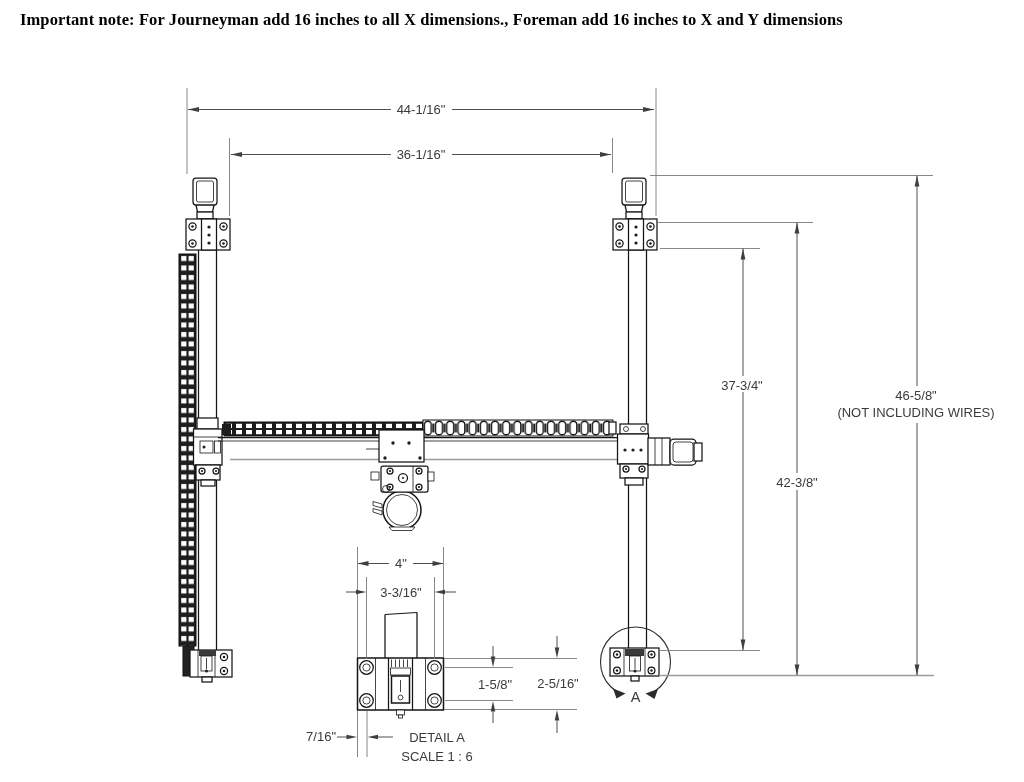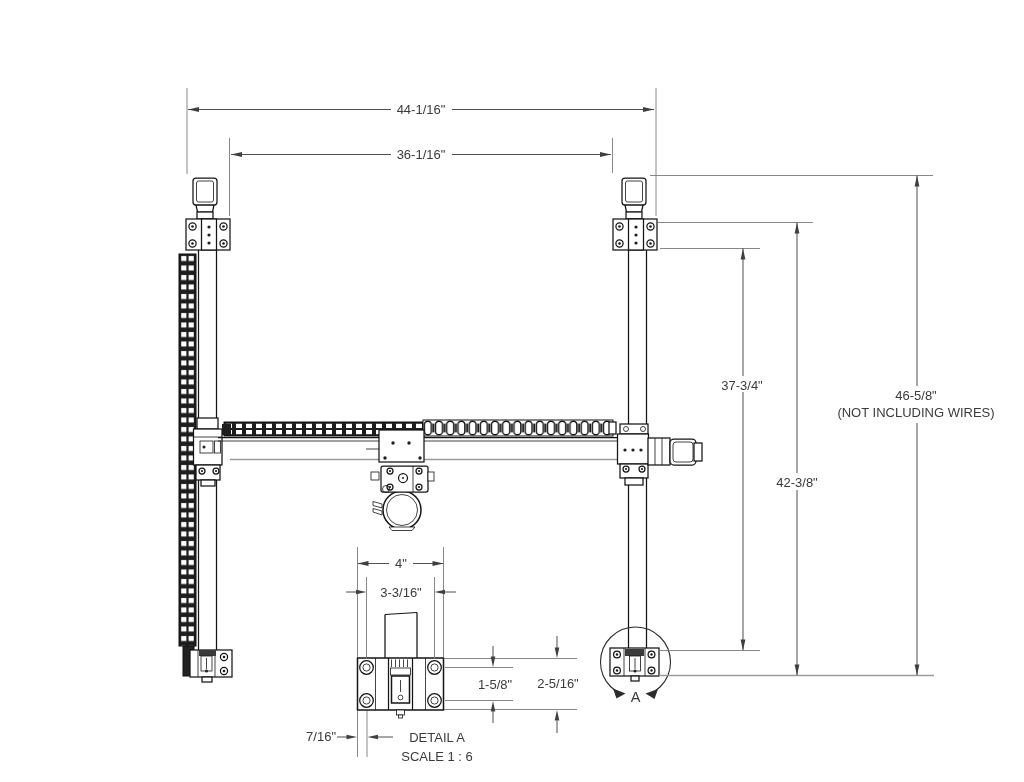--- a/index.html
+++ b/index.html
@@ -21,20 +21,21 @@
   svg text{font-family:"Liberation Sans",sans-serif;fill:#3b3b3b;font-size:13px;}
   svg text.mid{text-anchor:middle;}
   svg text.end{text-anchor:end;}
   svg text.big{font-size:14.5px;}
 </style>
 </head>
 <body>
 
 <div id="page">
 
+  <div id="note">Important note: For Journeyman add 16 inches to all X dimensions., Foreman add 16 inches to X and Y dimensions</div>
 
   <svg width="1024" height="782" viewBox="0 0 1024 782">
     <defs>
       <pattern id="chainV" width="17" height="9.5" patternUnits="userSpaceOnUse" x="179" y="254">
         <rect width="17" height="9.5" fill="#1d1d1d"></rect>
         <rect x="2.2" y="2" width="5.2" height="5" fill="#fff"></rect>
         <rect x="9.6" y="2" width="5.2" height="5" fill="#fff"></rect>
       </pattern>
       <pattern id="chainHL" width="10" height="14" patternUnits="userSpaceOnUse" x="224" y="422">
         <rect width="10" height="14" fill="#1d1d1d"></rect>

